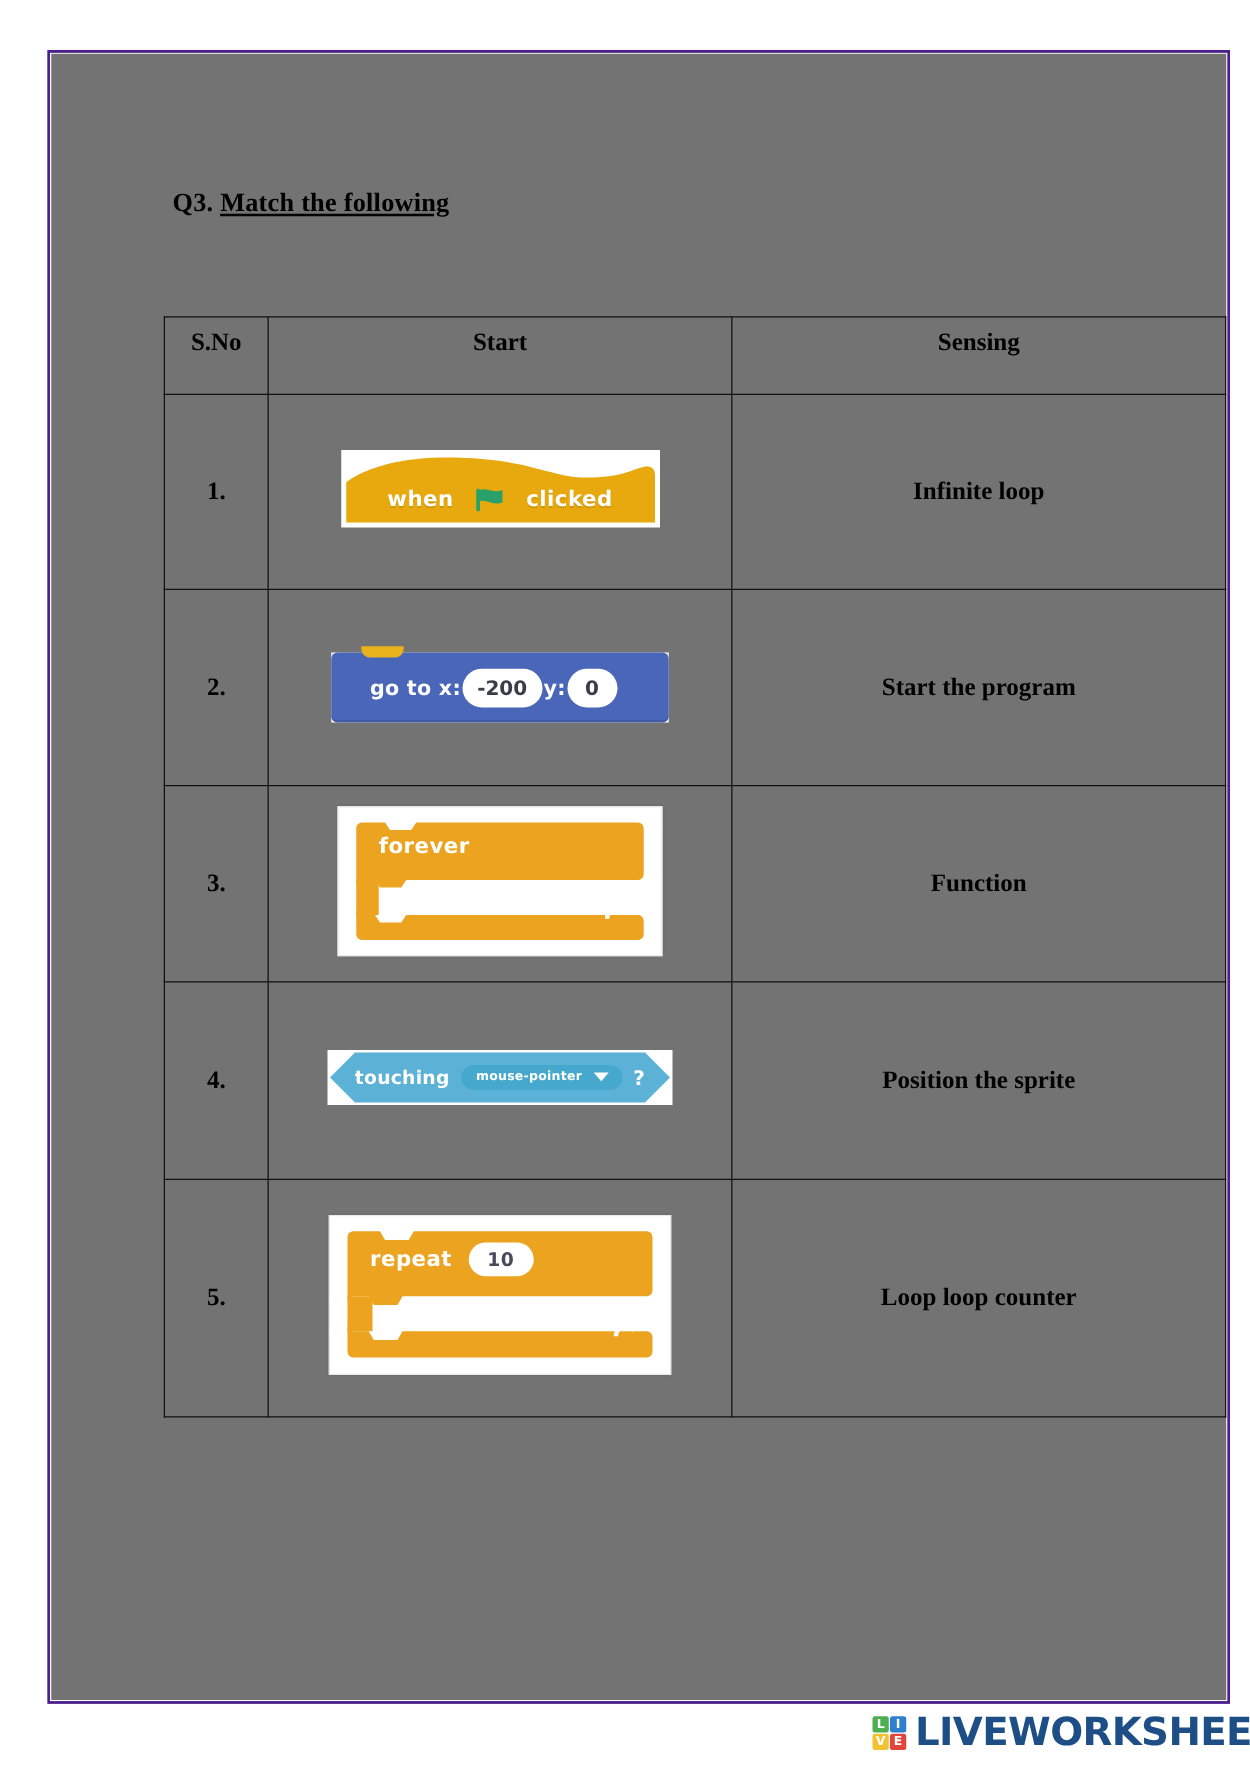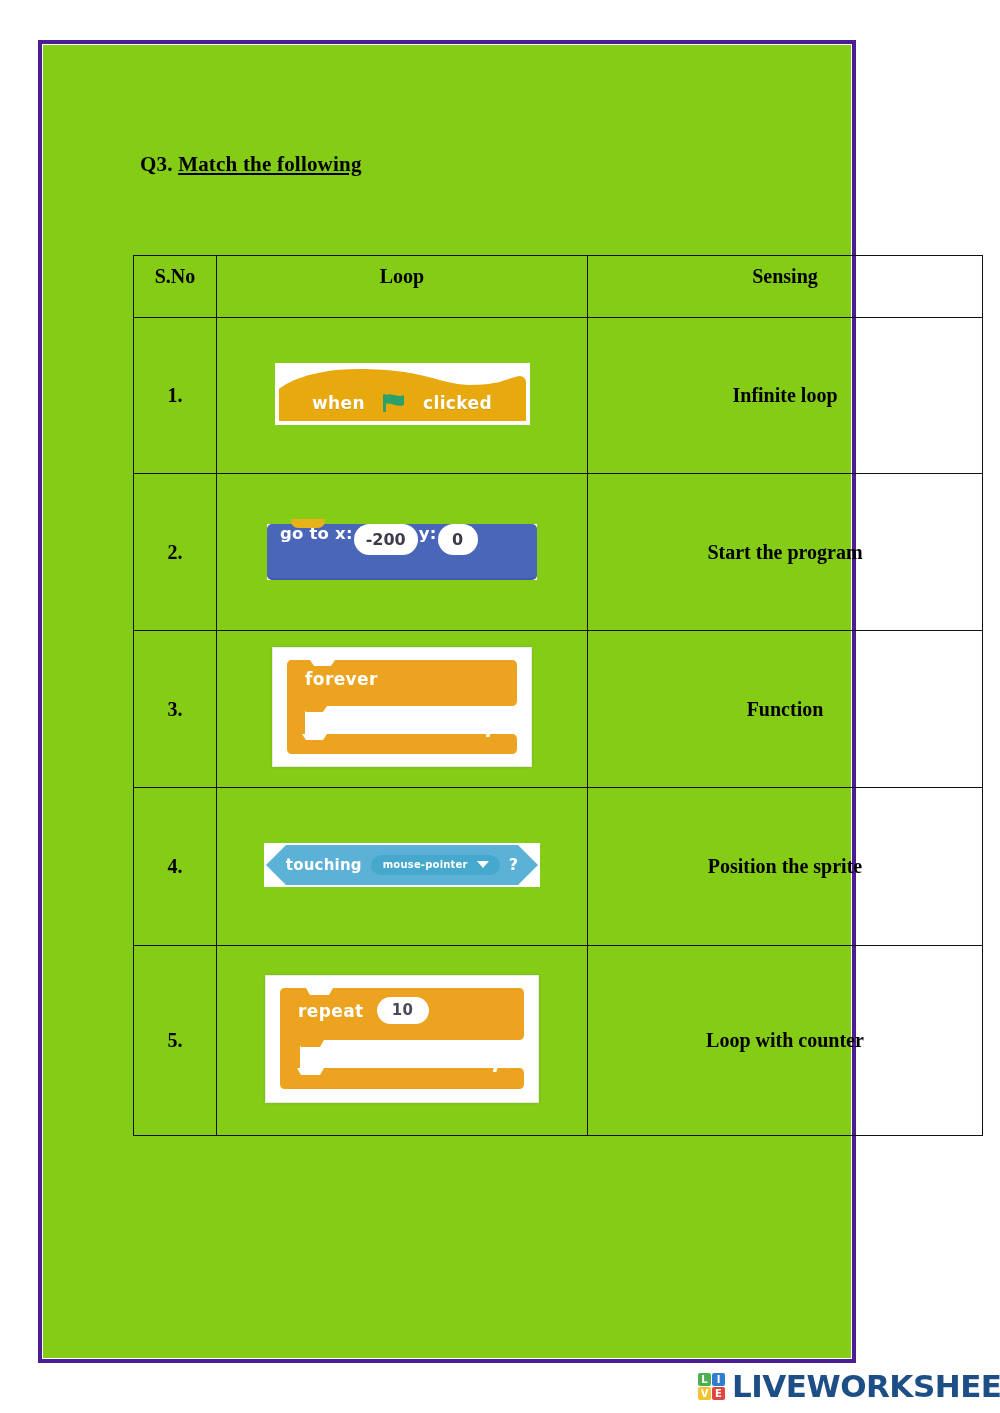--- a/index.html
+++ b/index.html
@@ -13,26 +13,26 @@
     position: relative;
     font-family: "Liberation Serif", "DejaVu Serif", serif;
     overflow: hidden;
   }
 
   
   #page-frame {
     position: absolute;
     left: 38px;
     top: 40px;
-    width: 818px;
+    width: 946px;
     height: 1323px;
-    border: 4px solid #4c1d95;
+    border: 2px solid #4c1d95;
     box-sizing: border-box;
     box-shadow: 0 0 0 1px #ffffff inset;
-    background: #84cc16;
+    background: #737373;
   }
 
   
   #question-heading {
     position: absolute;
     left: 98px;
     top: 108px;
     font-size: 21px;
     font-weight: bold;
     color: #000000;
@@ -128,23 +128,23 @@
   }
   .flag-icon { display: inline-block; width: 26px; height: 20px; }
 
   
   .goto-wrap {
     width: 270px;
     height: 56px;
     background: #4a66b8;
     border-radius: 5px;
     display: flex;
-    align-items: flex-start;
+    align-items: center;
     gap: 1px;
-    padding: 0 13px;
+    padding: 0 31px;
     box-sizing: border-box;
     position: relative;
     box-shadow: inset 0 -2px 0 rgba(0,0,0,0.10);
   }
   .goto-nub {
     position: absolute;
     left: 24px; top: -5px;
     width: 34px; height: 9px;
     background: #e8b21c;
     border-radius: 0 0 7px 7px;
@@ -277,21 +277,21 @@
 
   <div id="question-heading">
     <span class="q-label">Q3.</span>
     <span class="q-text">Match the following</span>
   </div>
 
   <table id="match-table">
     <thead>
       <tr>
         <th class="col-sno">S.No</th>
-        <th class="col-block">Loop</th>
+        <th class="col-block">Start</th>
         <th class="col-func">Sensing</th>
       </tr>
     </thead>
     <tbody>
 
       <tr class="row-h1">
         <td class="sno-cell">1.</td>
         <td class="block-cell">
           <div class="block-card">
             <div class="blk hat-wrap">
@@ -400,21 +400,21 @@
                 <span class="oval-input">10</span>
               </div>
               <span class="loop-arrow" style="bottom:13px;">
                 <svg width="22" height="22" viewBox="0 0 22 22">
                   <path d="M3,14 C3,8 8,5 13,5 L18,5 L18,2 L21,6.5 L18,11 L18,8 L13,8 C9.5,8 6.5,10 6.5,14 Z" fill="#ffffff"></path>
                 </svg>
               </span>
             </div>
           </div>
         </td>
-        <td class="func-cell">Loop with counter</td>
+        <td class="func-cell">Loop loop counter</td>
       </tr>
 
     </tbody>
   </table>
 
 </div>
 
 <div id="footer-logo">
   <div class="logo-tiles">
     <span class="t-l">L</span>

